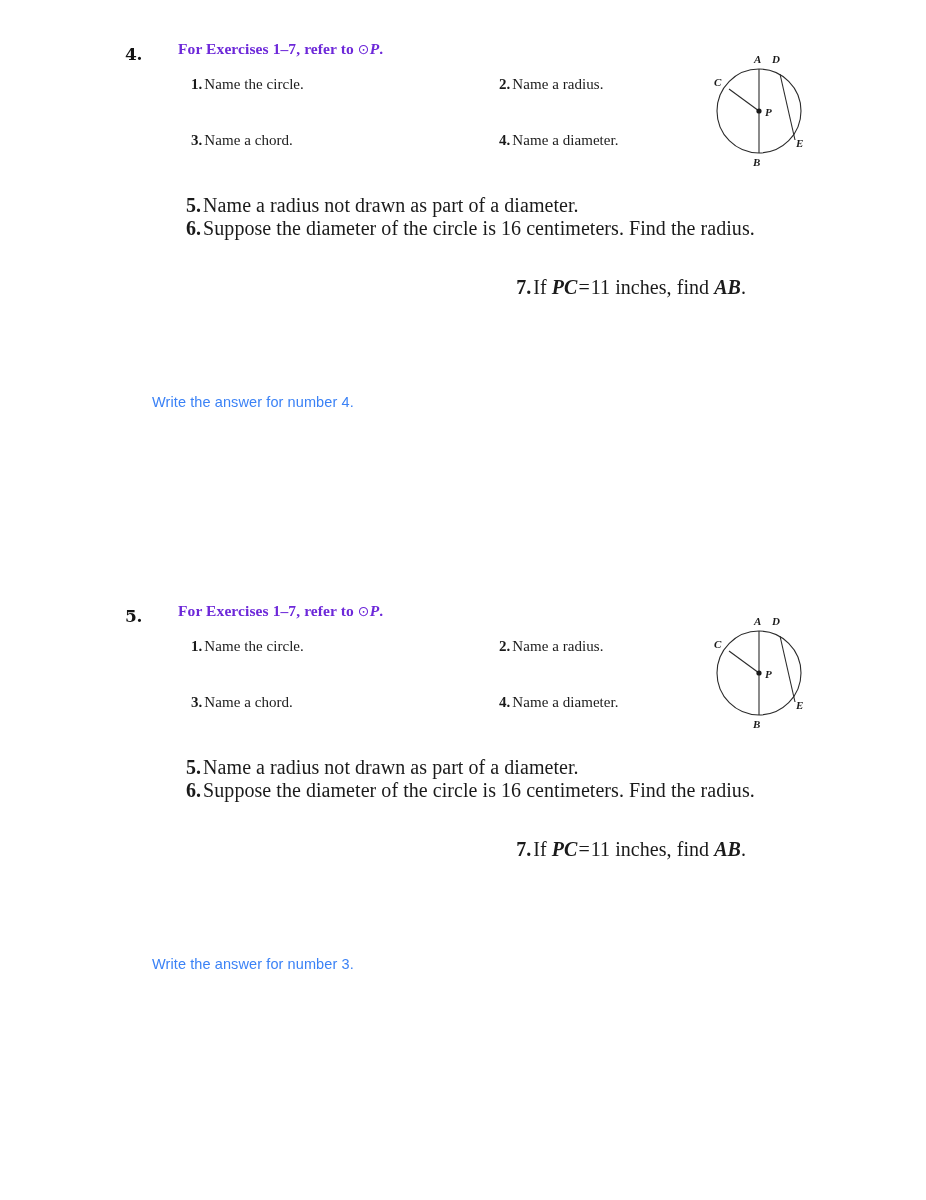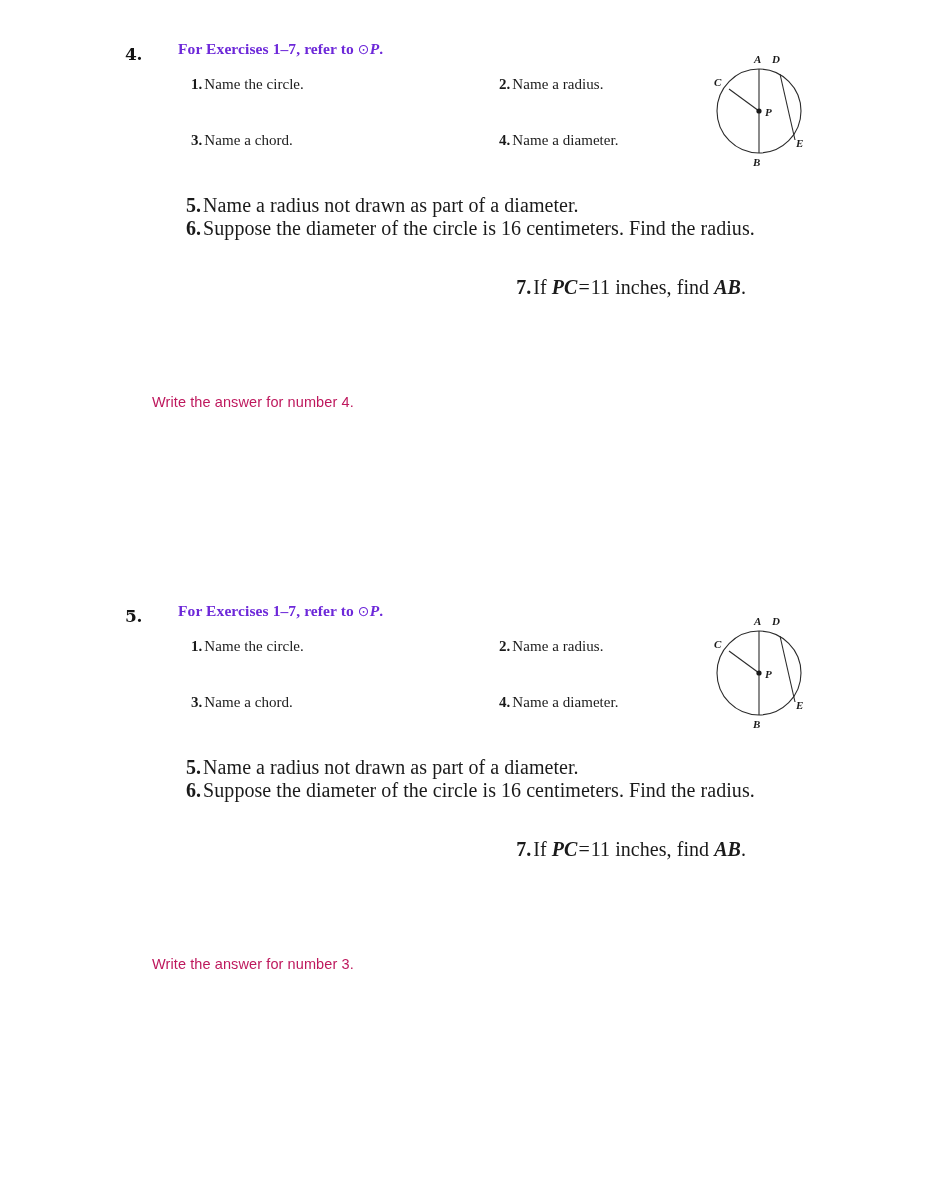--- a/index.html
+++ b/index.html
@@ -96,21 +96,21 @@
   .gap-7  { margin-top: 36px; text-align: right; }
 
   .mvar { font-style: italic; font-weight: bold; }
   .meq  { font-style: normal; padding: 0 1px; }
 
   .answer-prompt {
     position: absolute;
     left: 152px;
     font-family: "Liberation Sans", sans-serif;
     font-size: 14.5px;
-    color: #be185d;
+    color: #3b82f6;
     letter-spacing: 0.1px;
   }
   #answer-1 { top: 354px; }
   #answer-2 { top: 354px; }
 
   .diagram {
     position: absolute;
     left: 704px;
     top: 4px;
     width: 110px;

